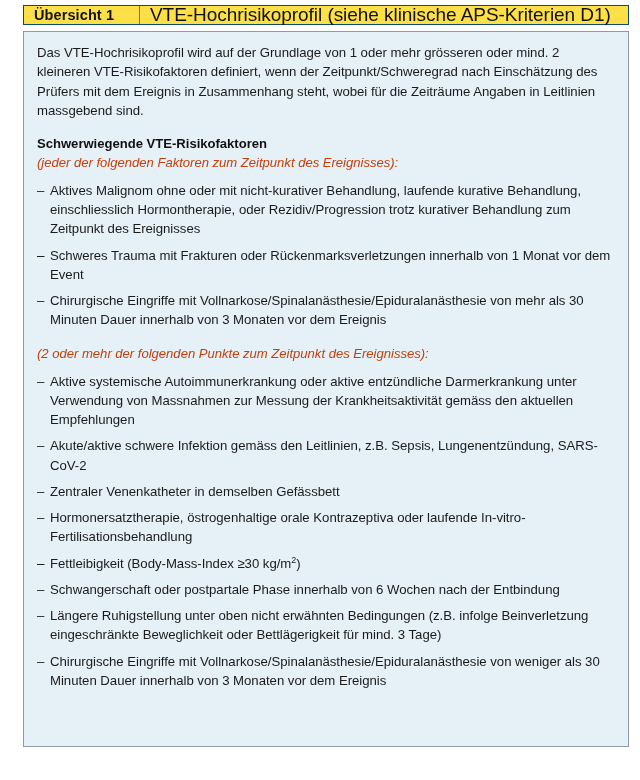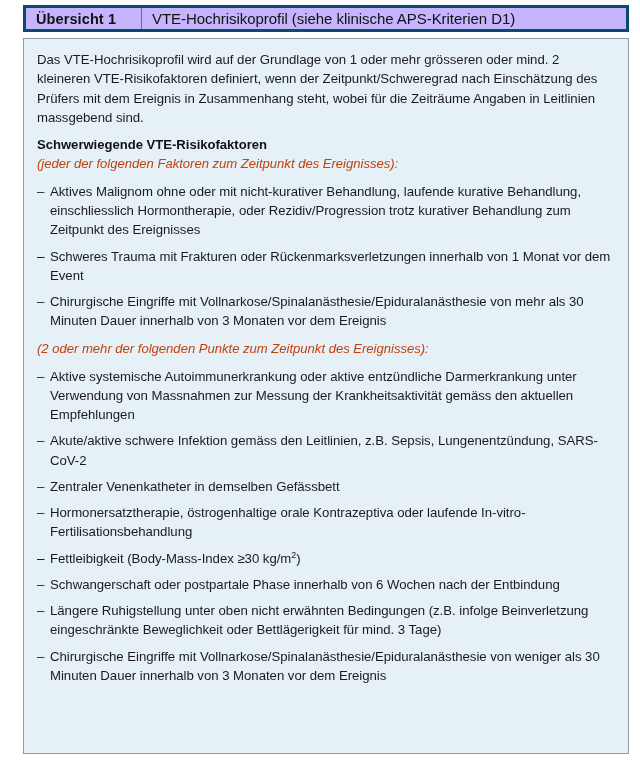--- a/index.html
+++ b/index.html
@@ -21,24 +21,24 @@
     position: absolute;
     left: 23px;
     top: 5px;
     width: 606px;
   }
 
   
   .fig-header {
     display: flex;
     align-items: stretch;
-    border: 3px solid #0c4a6e;
-    background: #c4b5fd;
-    box-sizing: border-box;
-    height: 27px;
+    border: 1px solid #0c4a6e;
+    background: #fde047;
+    box-sizing: border-box;
+    height: 20px;
   }
   .fig-header-label {
     flex: 0 0 auto;
     width: 115px;
     display: flex;
     align-items: center;
     padding-left: 10px;
     box-sizing: border-box;
     font-size: 14.5px;
     font-weight: bold;
@@ -49,21 +49,21 @@
     flex: 0 0 auto;
     width: 1px;
     background: #6e6e6e;
   }
   .fig-header-title {
     flex: 1 1 auto;
     display: flex;
     align-items: center;
     padding-left: 10px;
     box-sizing: border-box;
-    font-size: 15px;
+    font-size: 19px;
     color: #111111;
     letter-spacing: -0.05px;
   }
 
   
   .fig-body {
     margin-top: 6px;
     border: 1px solid #8d9ba5;
     background: #e6f0f7;
     box-sizing: border-box;
@@ -73,21 +73,21 @@
 
   .intro {
     font-size: 13.2px;
     line-height: 1.46;
     color: #1b1b1b;
     margin: 0 0 0 0;
     letter-spacing: -0.02px;
   }
 
   .section {
-    margin-top: 9px;
+    margin-top: 15px;
   }
   .section-heading {
     font-size: 13.1px;
     font-weight: bold;
     color: #111111;
     letter-spacing: -0.02px;
     line-height: 1.35;
   }
   .section-subheading {
     font-size: 13.1px;

